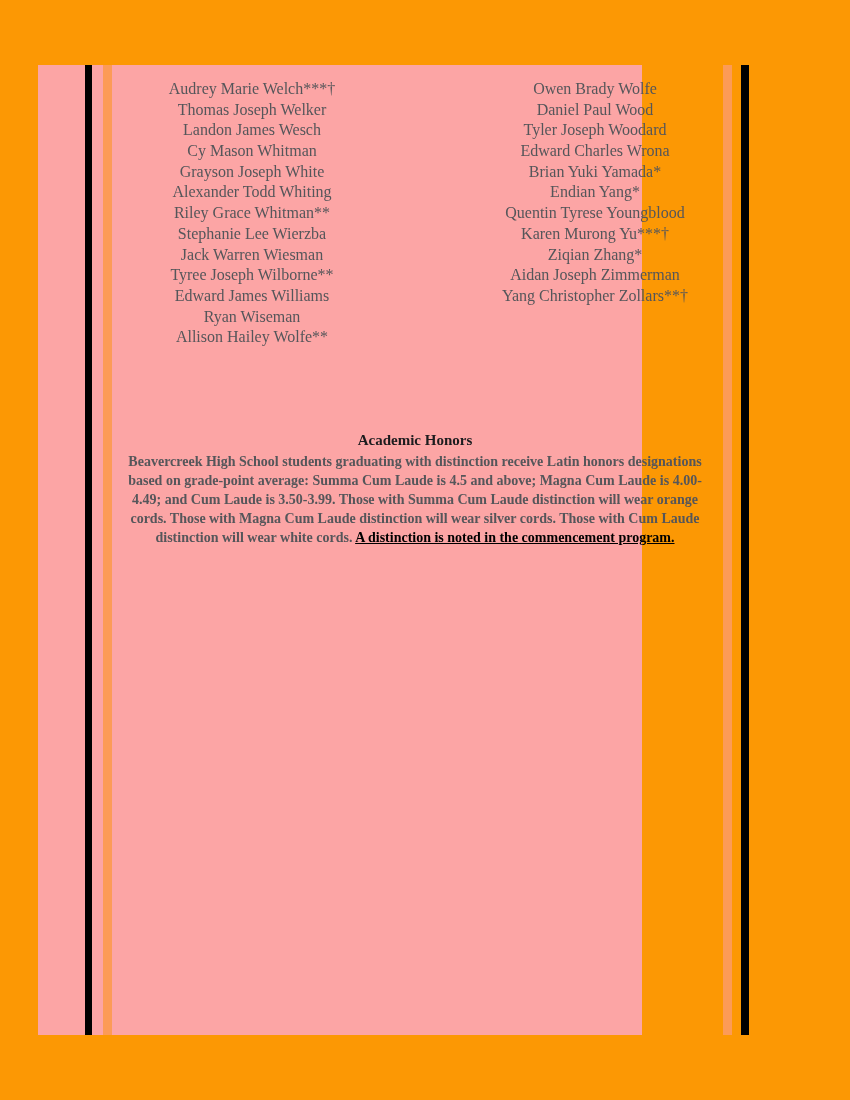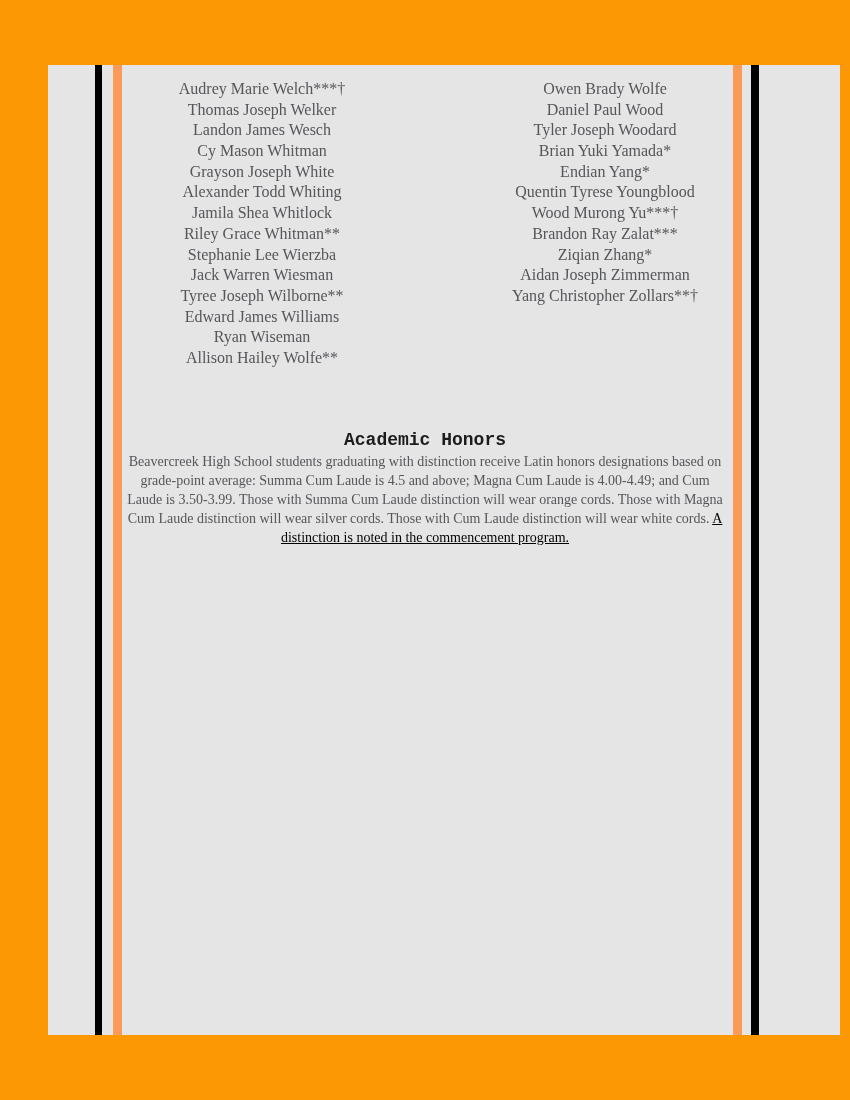--- a/index.html
+++ b/index.html
@@ -10,25 +10,25 @@
       height: 1100px;
       overflow: hidden;
     }
     body {
       background: #FC9804;
       position: relative;
       font-family: "Liberation Serif", serif;
     }
     .page {
       position: absolute;
-      left: 48px;
+      left: 38px;
       top: 65px;
-      width: 792px;
+      width: 604px;
       height: 970px;
-      background: #e5e5e5;
+      background: #fca5a5;
     }
     .stripe {
       position: absolute;
       top: 0;
       bottom: 0;
     }
     .stripe-black { background: #000000; width: 7px; }
     .stripe-orange { background: #FC9B57; width: 9px; }
     .stripe-black-left  { left: 47px; }
     .stripe-orange-left { left: 65px; }
@@ -50,34 +50,34 @@
     .name-line { height: 20.7px; }
 
     .honors {
       position: absolute;
       top: 365px;
       left: 0;
       width: 754px;
       text-align: center;
     }
     .honors-title {
-      font-size: 18px;
+      font-size: 15px;
       line-height: 20px;
       font-weight: bold;
       color: #1C1C1E;
       margin: 0 0 2px 0;
-      font-family: Liberation Mono, monospace;
     }
     .honors-par {
       width: 598px;
       margin: 0 auto;
       font-size: 14px;
       line-height: 19px;
       color: #55565A;
       text-align: center;
+      font-weight: bold;
     }
     .honors-emphasis {
       color: #000000;
       text-decoration: underline;
     }
   </style>
 </head>
 <body>
 
 <div class="page">
@@ -87,39 +87,38 @@
   <div class="stripe stripe-orange stripe-orange-right"></div>
   <div class="stripe stripe-black stripe-black-right"></div>
 
   <div class="names-col col-left">
       <div class="name-line">Audrey Marie Welch***†</div>
       <div class="name-line">Thomas Joseph Welker</div>
       <div class="name-line">Landon James Wesch</div>
       <div class="name-line">Cy Mason Whitman</div>
       <div class="name-line">Grayson Joseph White</div>
       <div class="name-line">Alexander Todd Whiting</div>
-      <div class="name-line">Jamila Shea Whitlock</div>
       <div class="name-line">Riley Grace Whitman**</div>
       <div class="name-line">Stephanie Lee Wierzba</div>
       <div class="name-line">Jack Warren Wiesman</div>
       <div class="name-line">Tyree Joseph Wilborne**</div>
       <div class="name-line">Edward James Williams</div>
       <div class="name-line">Ryan Wiseman</div>
       <div class="name-line">Allison Hailey Wolfe**</div>
     </div>
 
   <div class="names-col col-right">
       <div class="name-line">Owen Brady Wolfe</div>
       <div class="name-line">Daniel Paul Wood</div>
       <div class="name-line">Tyler Joseph Woodard</div>
+      <div class="name-line">Edward Charles Wrona</div>
       <div class="name-line">Brian Yuki Yamada*</div>
       <div class="name-line">Endian Yang*</div>
       <div class="name-line">Quentin Tyrese Youngblood</div>
-      <div class="name-line">Wood Murong Yu***†</div>
-      <div class="name-line">Brandon Ray Zalat***</div>
+      <div class="name-line">Karen Murong Yu***†</div>
       <div class="name-line">Ziqian Zhang*</div>
       <div class="name-line">Aidan Joseph Zimmerman</div>
       <div class="name-line">Yang Christopher Zollars**†</div>
     </div>
 
   <div class="honors">
     <h3 class="honors-title">Academic Honors</h3>
     <p class="honors-par"><span>Beavercreek High School students graduating with distinction receive Latin honors designations based on grade-point average: Summa Cum Laude is 4.5 and above; Magna Cum Laude is 4.00-4.49; and Cum Laude is 3.50-3.99. Those with Summa Cum Laude distinction will wear orange cords. Those with Magna Cum Laude distinction will wear silver cords. Those with Cum Laude distinction will wear white cords. </span><span class="honors-emphasis">A distinction is noted in the commencement program.</span></p>
   </div>
 

